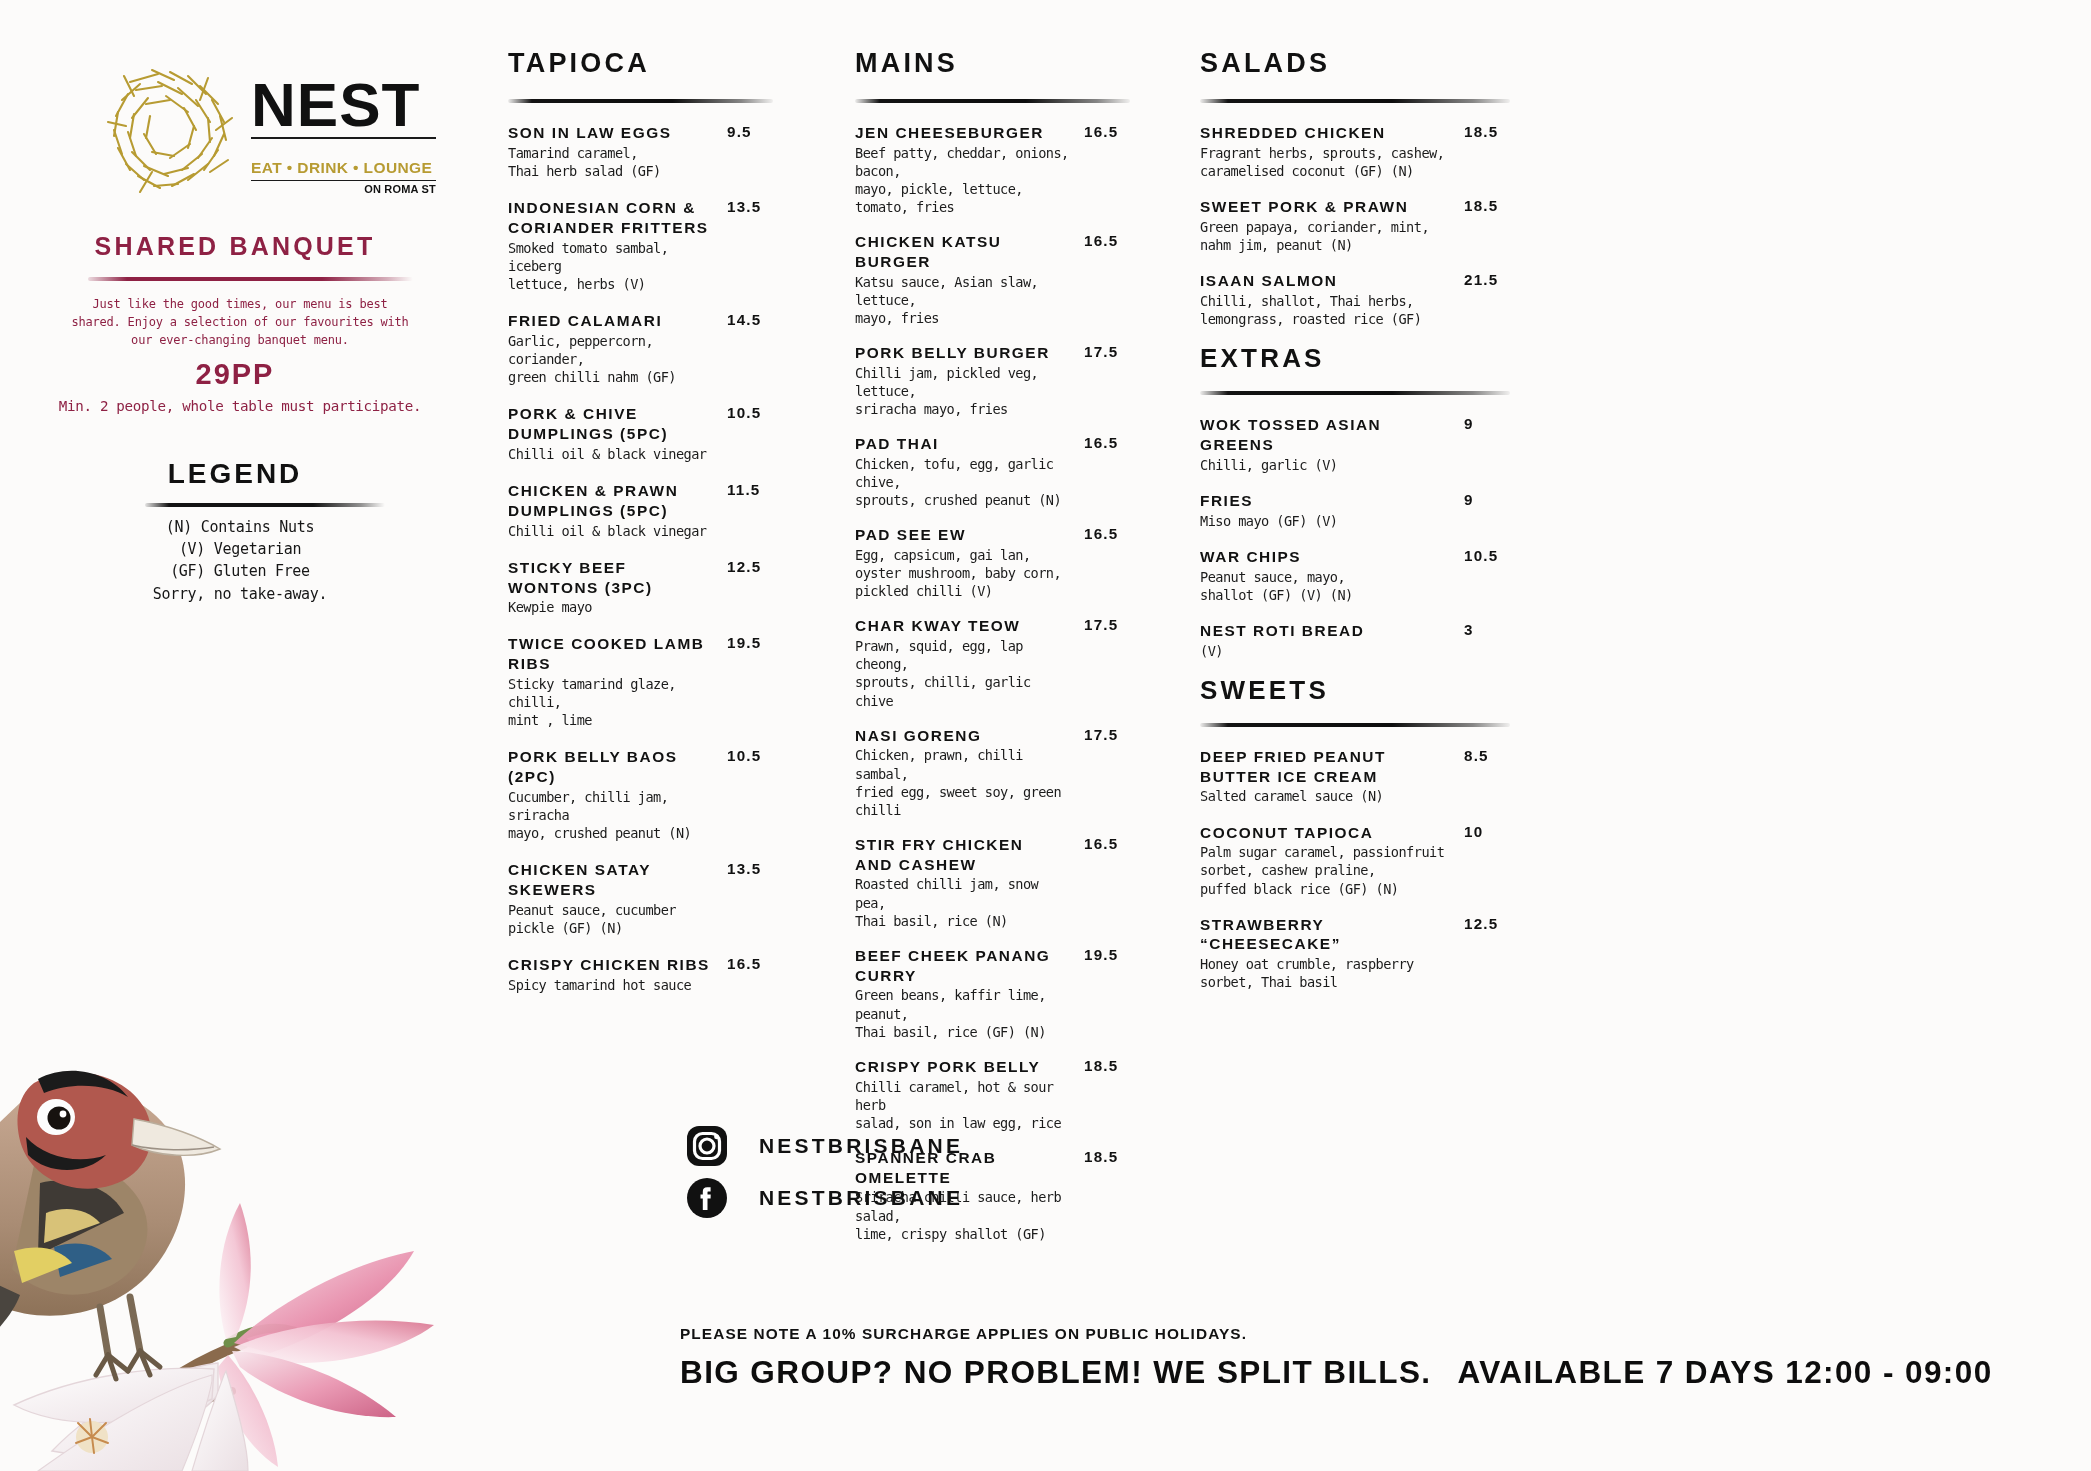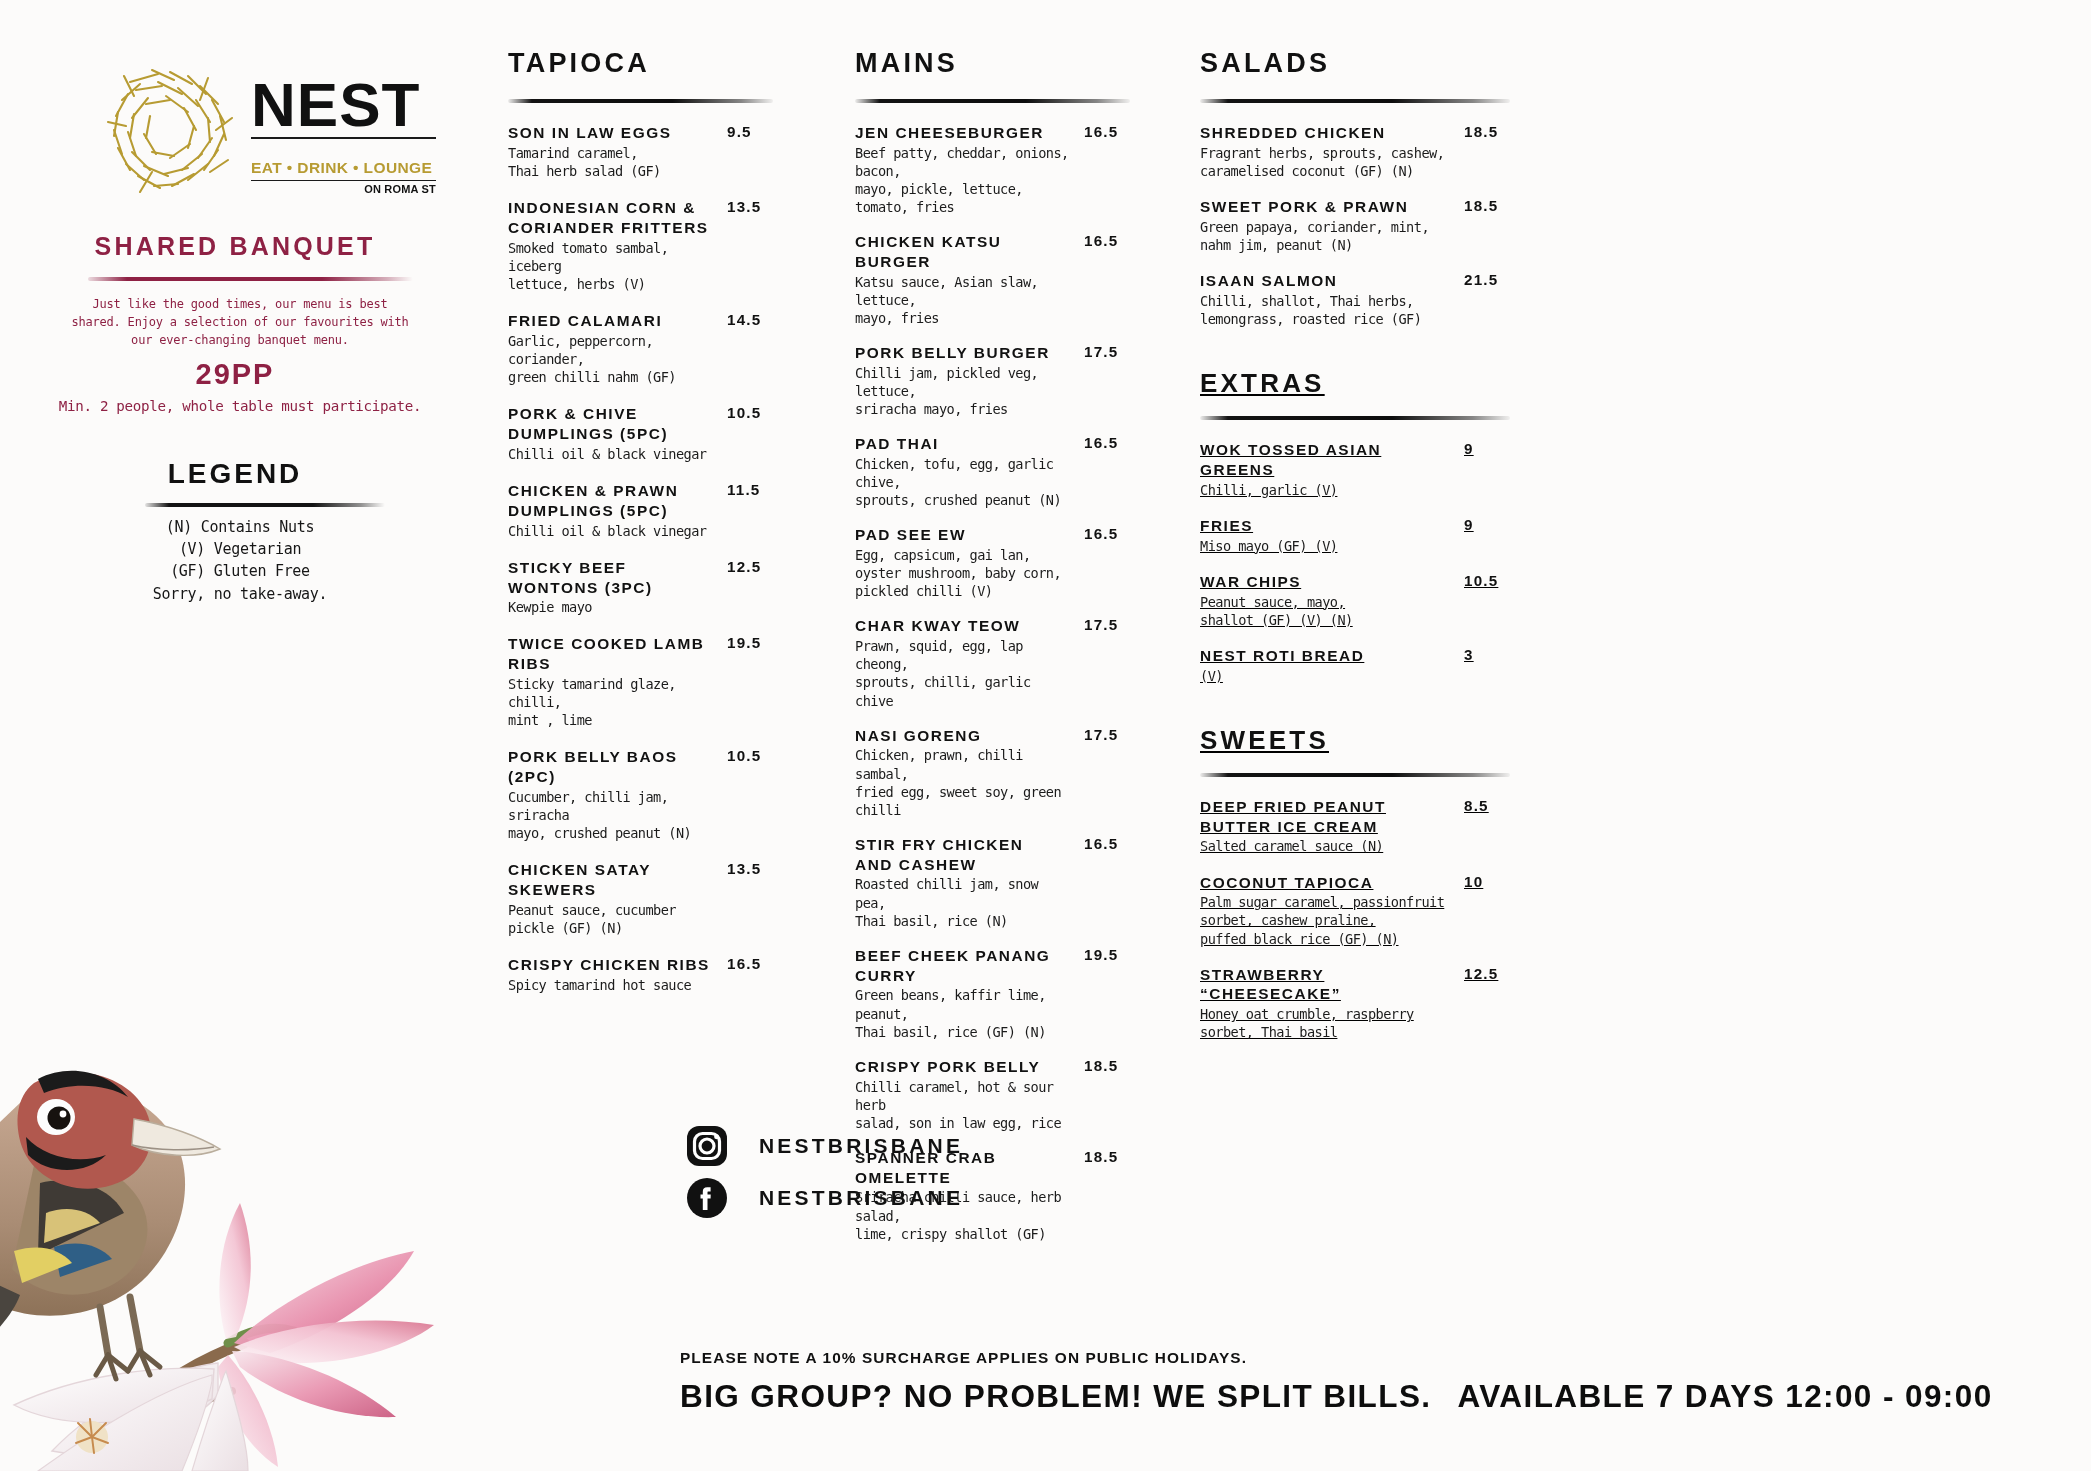--- a/index.html
+++ b/index.html
@@ -110,40 +110,40 @@
   .item-price{
     flex:0 0 auto;min-width:46px;text-align:left;
     font-family:"Liberation Sans", sans-serif;font-weight:bold;
     font-size:15.2px;letter-spacing:1.2px;color:#111;padding-top:0px;
   }
 
   .col-sharing .item{margin-bottom:18px;}
   .col-mains  .item{margin-bottom:16px;}
   .col-salads .item{margin-bottom:17px;}
 
-  .sub-block{margin-top:42px;text-decoration:underline;}
+  .sub-block{margin-top:17px;}
   .sub-block .col-title{font-size:26px;}
   .sub-block .col-rule{margin-top:20px;}
 
   
   .social{position:absolute;left:683px;top:1120px;width:380px;}
   .social-row{display:flex;align-items:center;height:52px;}
   .social-ico{
     width:48px;height:48px;flex:0 0 48px;display:flex;align-items:center;justify-content:center;
   }
   .social-label{
     font-family:"Liberation Sans", sans-serif;font-weight:bold;
     font-size:21px;letter-spacing:3.2px;color:#111;margin-left:28px;
   }
 
   
   .footer{position:absolute;left:680px;top:1325px;width:1400px;}
   .footer-note{
     font-family:"Liberation Sans", sans-serif;font-weight:bold;
-    font-size:15.4px;letter-spacing:1.1px;color:#111;margin-top:24px;
+    font-size:15.4px;letter-spacing:1.1px;color:#111;
   }
   .footer-big{
     font-family:"Liberation Sans", sans-serif;font-weight:bold;
     font-size:31.5px;letter-spacing:1.4px;color:#0d0d0d;margin-top:11px;
     white-space:nowrap;
   }
   .footer-big .gap{display:inline-block;width:26px;}
 </style>
 </head>
 <body>

